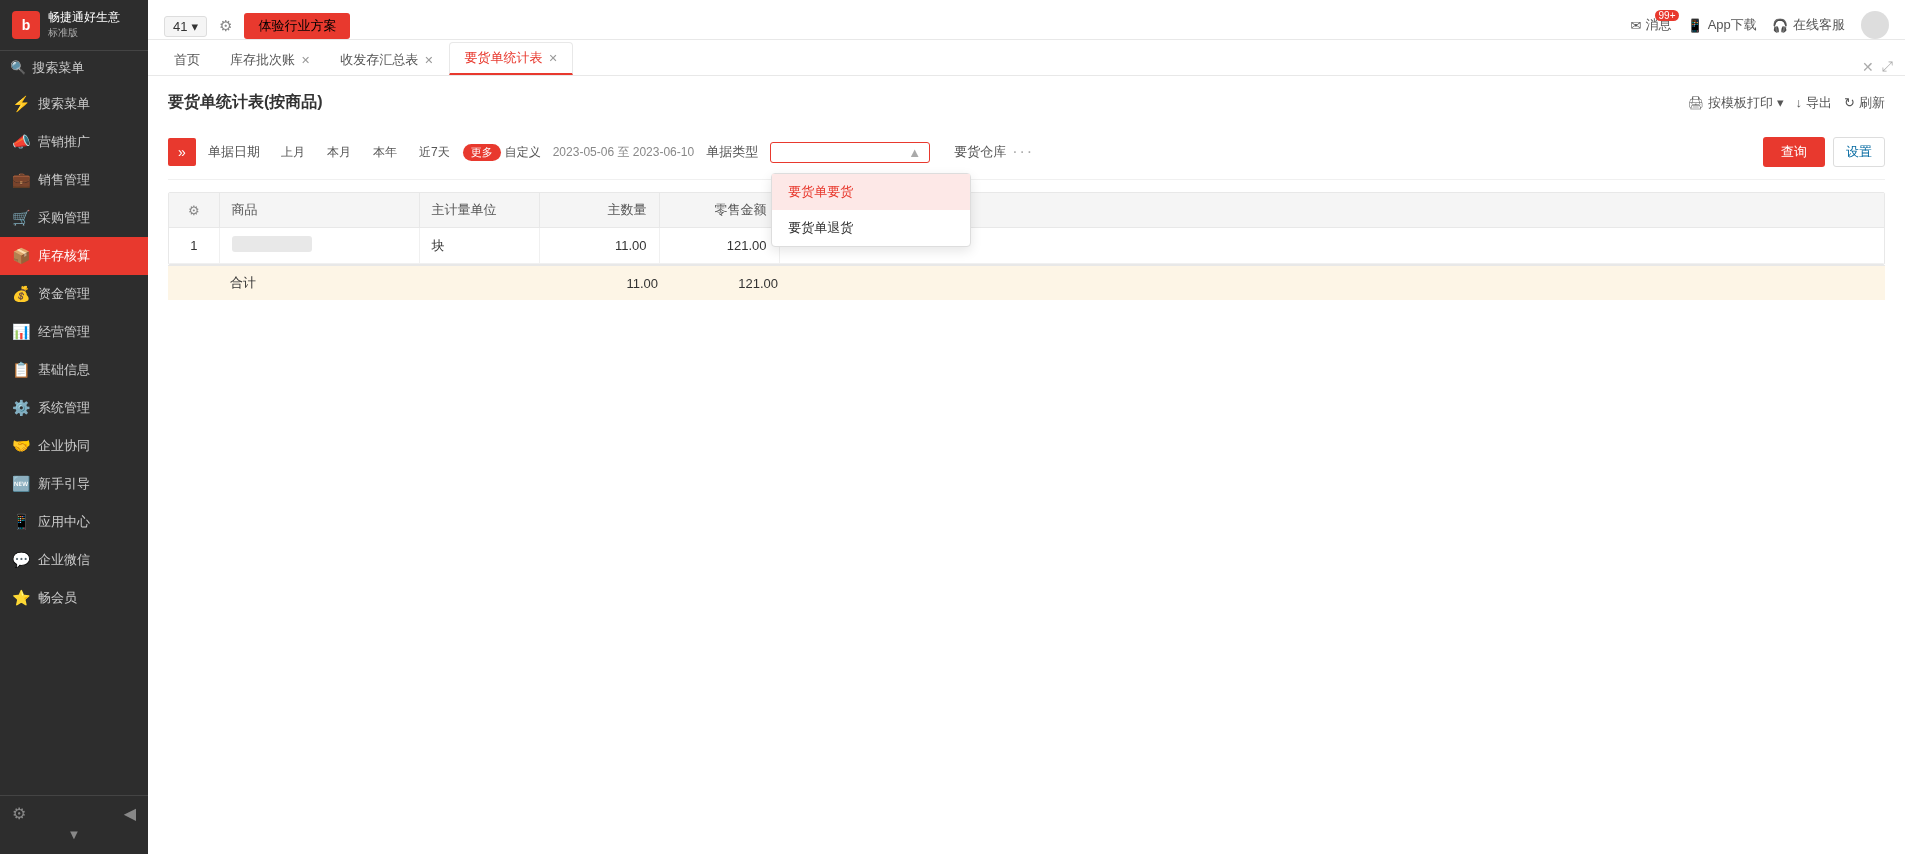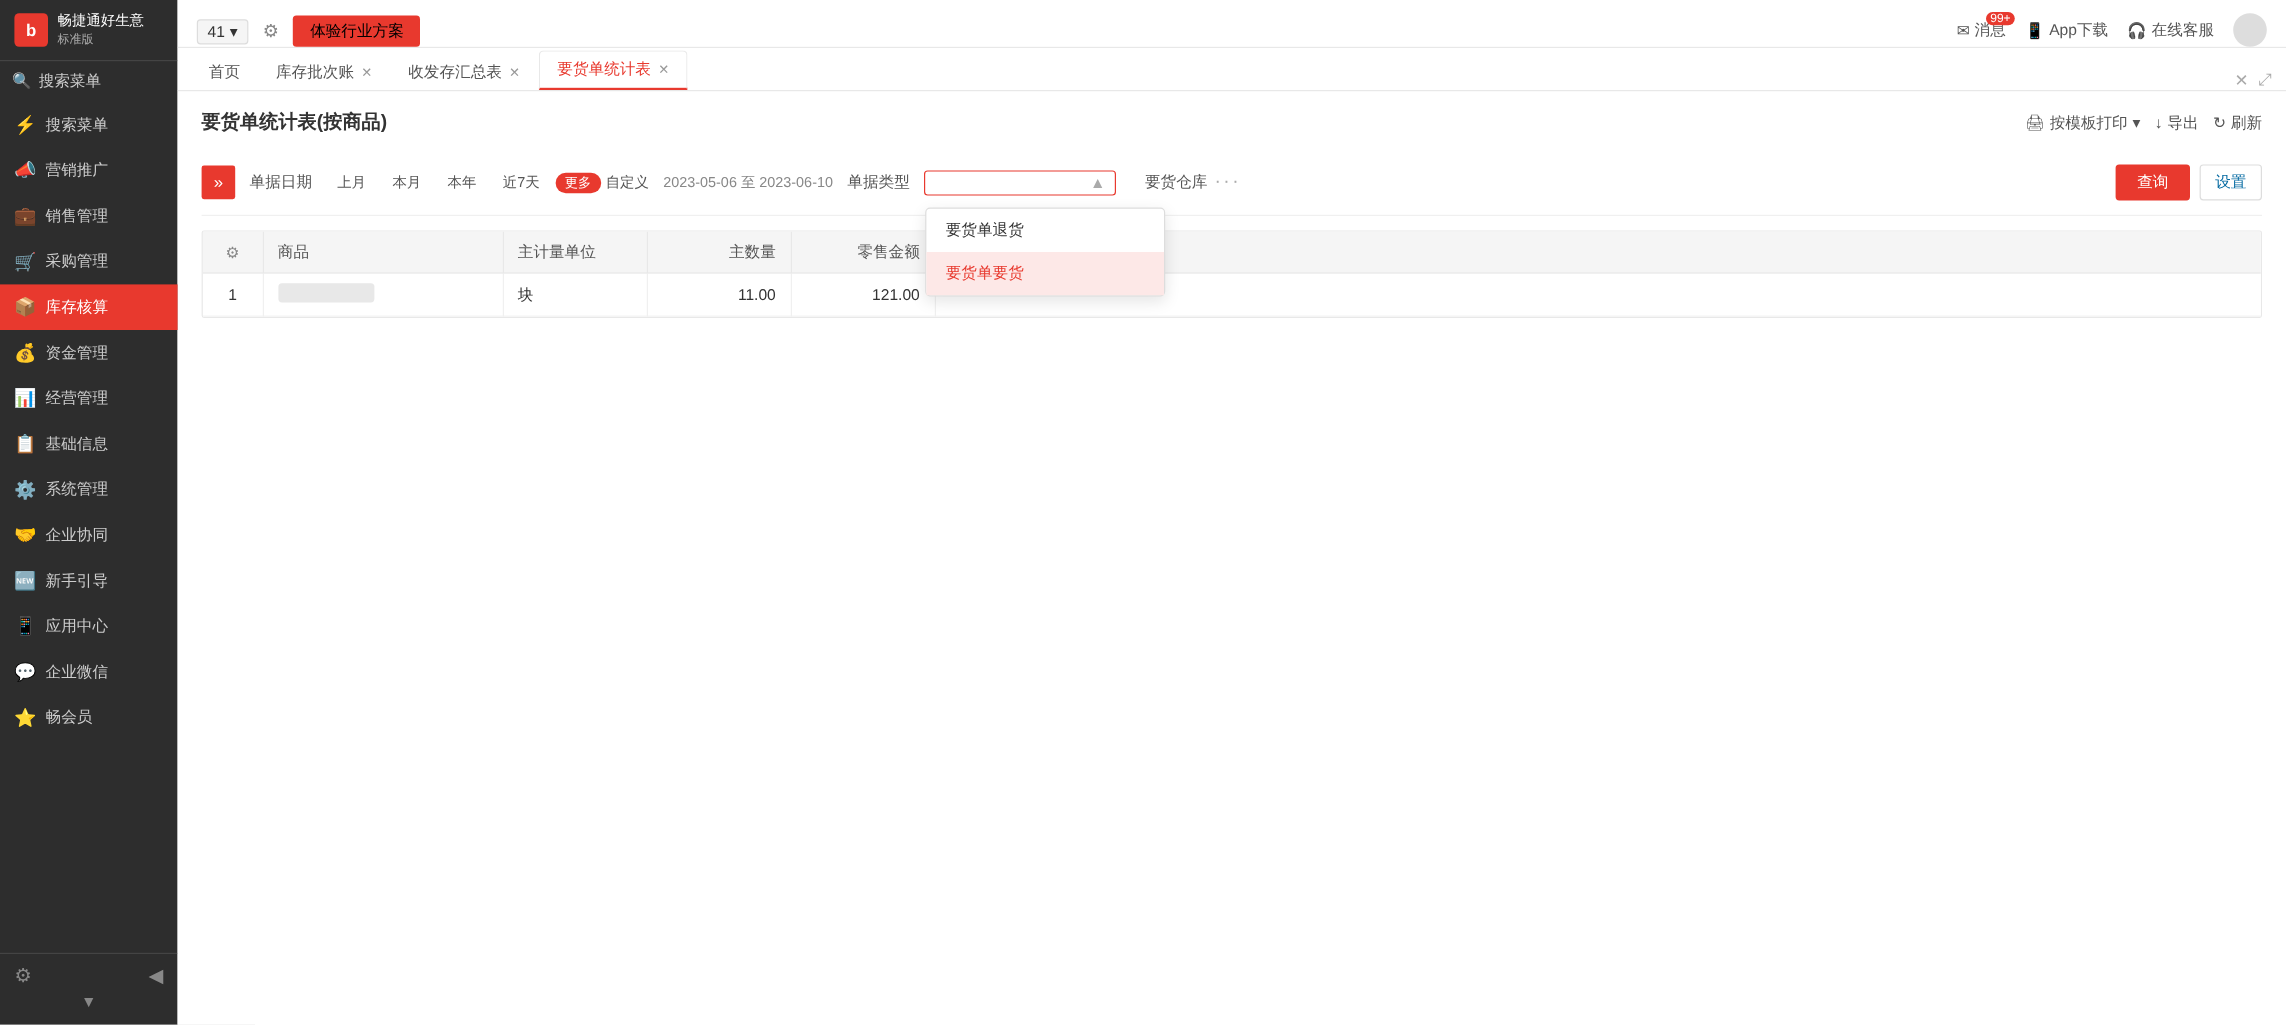--- a/index.html
+++ b/index.html
@@ -273,22 +273,22 @@
           <span class="filter-date-custom">自定义</span>
         </div>
         <span class="filter-date-range">2023-05-06 至 2023-06-10</span>
 
         <span class="filter-label">单据类型</span>
         <div class="filter-type-select" style="position:relative;">
           <span style="min-width:100px;"></span>
           <span class="clear-icon">▲</span>
 
           <div class="dropdown-overlay" style="position:absolute;top:30px;left:0;z-index:200;min-width:200px;">
+            <div class="dropdown-item selected">要货单要货</div>
             <div class="dropdown-item">要货单退货</div>
-            <div class="dropdown-item selected">要货单要货</div>
           </div>
         </div>
 
         <div class="filter-warehouse">
           <span class="filter-label">要货仓库</span>
           <span class="filter-warehouse-dots">···</span>
         </div>
 
         <div class="filter-right-btns">
           <button class="btn-query">查询</button>
@@ -316,16 +316,22 @@
               </td>
               <td class="col-unit">块</td>
               <td class="col-qty">11.00</td>
               <td class="col-amount">121.00</td>
               <td></td>
             </tr>
           </tbody>
         </table>
       </div>
 
+      <div class="table-footer">
+        <div class="footer-label">合计</div>
+        <div class="footer-space"></div>
+        <div class="footer-qty">11.00</div>
+        <div class="footer-amount">121.00</div>
+      </div>
 
     </div>
   </div>
 </div>
 
 </body></html>

